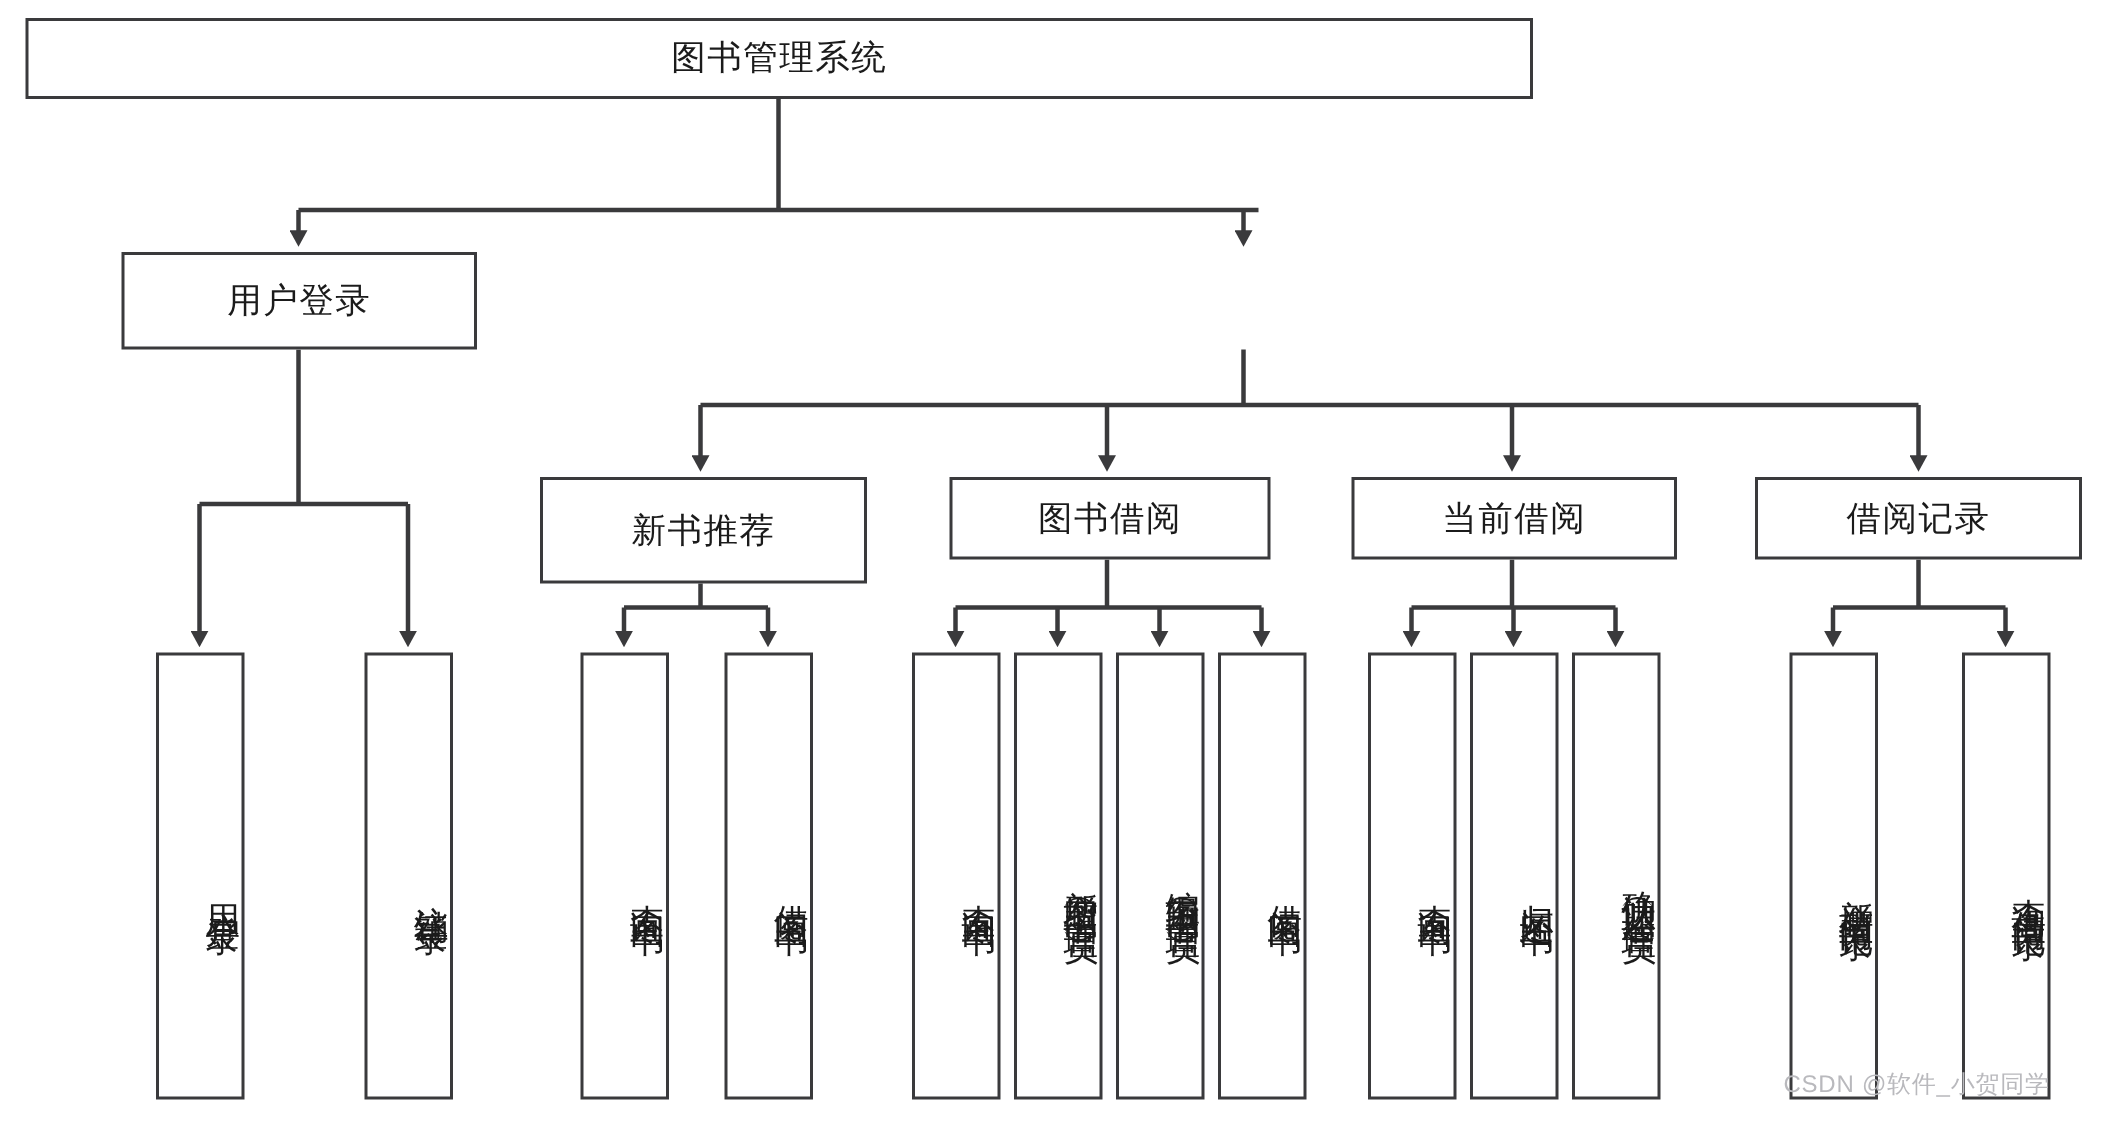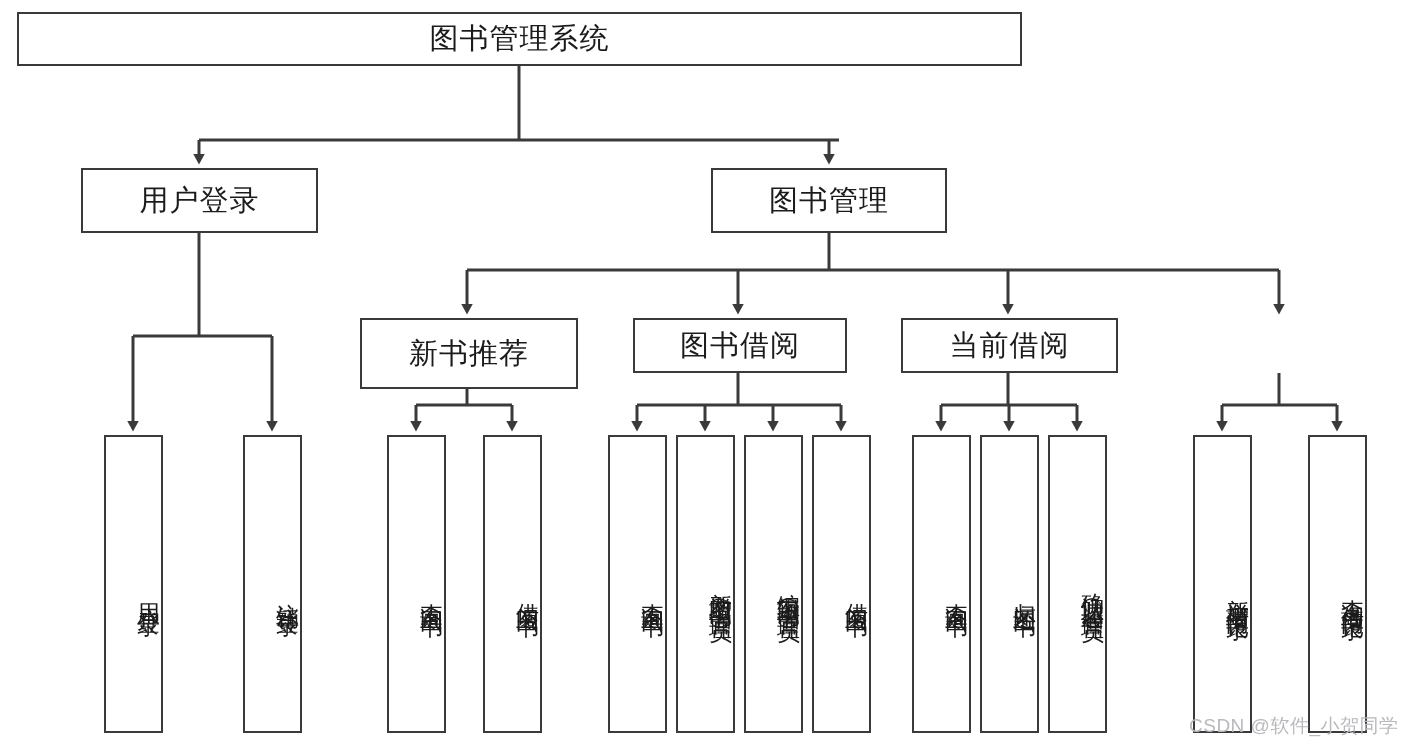--- a/index.html
+++ b/index.html
@@ -28,21 +28,21 @@
     position: absolute;
     box-sizing: border-box;
     border: 2px solid #3a3a3c;
     background: #ffffff;
     display: flex;
     align-items: center;
     justify-content: center;
     color: #1b1b1b;
   }
   .node-h {
-    font-size: 29px;
+    font-size: 23px;
     letter-spacing: 1px;
     line-height: 1.1;
   }
   .node-v {
     writing-mode: vertical-rl;
     text-orientation: upright;
     font-size: 23px;
     letter-spacing: 4px;
     line-height: 1.1;
     align-items: flex-start;
@@ -50,21 +50,21 @@
     padding-top: 18px;
   }
   .node-v span {
     writing-mode: vertical-rl;
     text-orientation: upright;
   }
   #watermark {
     position: absolute;
     left: 1189px;
     top: 713px;
-    font-size: 19px;
+    font-size: 16px;
     color: #b9b9bd;
     white-space: nowrap;
     letter-spacing: 0.5px;
   }
 </style>
 </head>
 <body>
 
 <div id="canvas">
 
@@ -118,32 +118,32 @@
     </g>
   </svg>
 
   <div class="node node-h" style="left:17px; top:12px; width:1005px; height:54px;">
     <span>图书管理系统</span>
   </div>
 
   <div class="node node-h" style="left:81px; top:168px; width:237px; height:65px;">
     <span>用户登录</span>
   </div>
-  <div class="node node-h" style="left:711px; top:168px; width:236px; height:65px;">
-    <span>图书管理</span>
-  </div>
 
   <div class="node node-h" style="left:360px; top:318px; width:218px; height:71px;">
     <span>新书推荐</span>
   </div>
   <div class="node node-h" style="left:901px; top:318px; width:217px; height:55px;">
     <span>当前借阅</span>
   </div>
   <div class="node node-h" style="left:633px; top:318px; width:214px; height:55px;">
     <span>图书借阅</span>
+  </div>
+  <div class="node node-h" style="left:1170px; top:318px; width:218px; height:55px;">
+    <span>借阅记录</span>
   </div>
 
   <div class="node node-v" style="left:104px; top:435px; width:59px; height:298px;">
     <span>用户登录</span>
   </div>
   <div class="node node-v" style="left:243px; top:435px; width:59px; height:298px;">
     <span>注销登录</span>
   </div>
 
   <div class="node node-v" style="left:387px; top:435px; width:59px; height:298px;">

